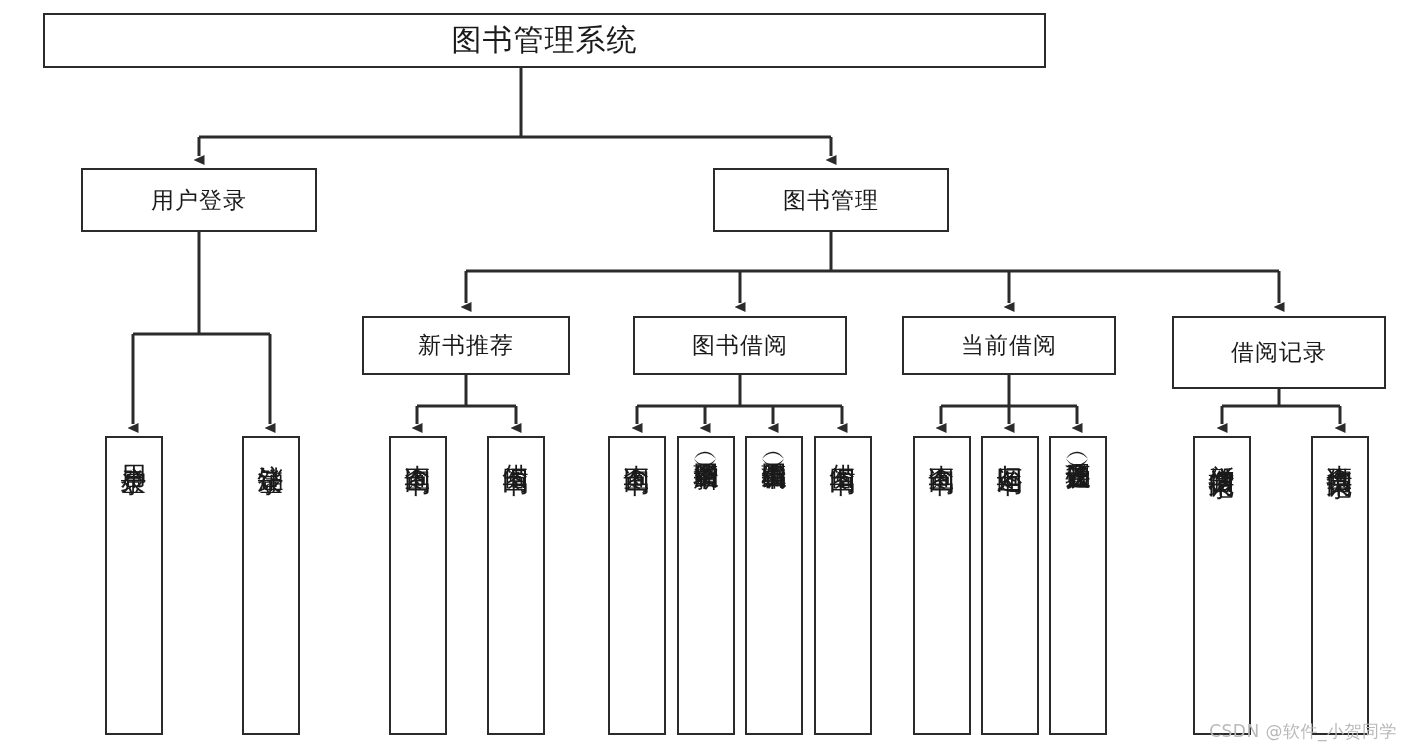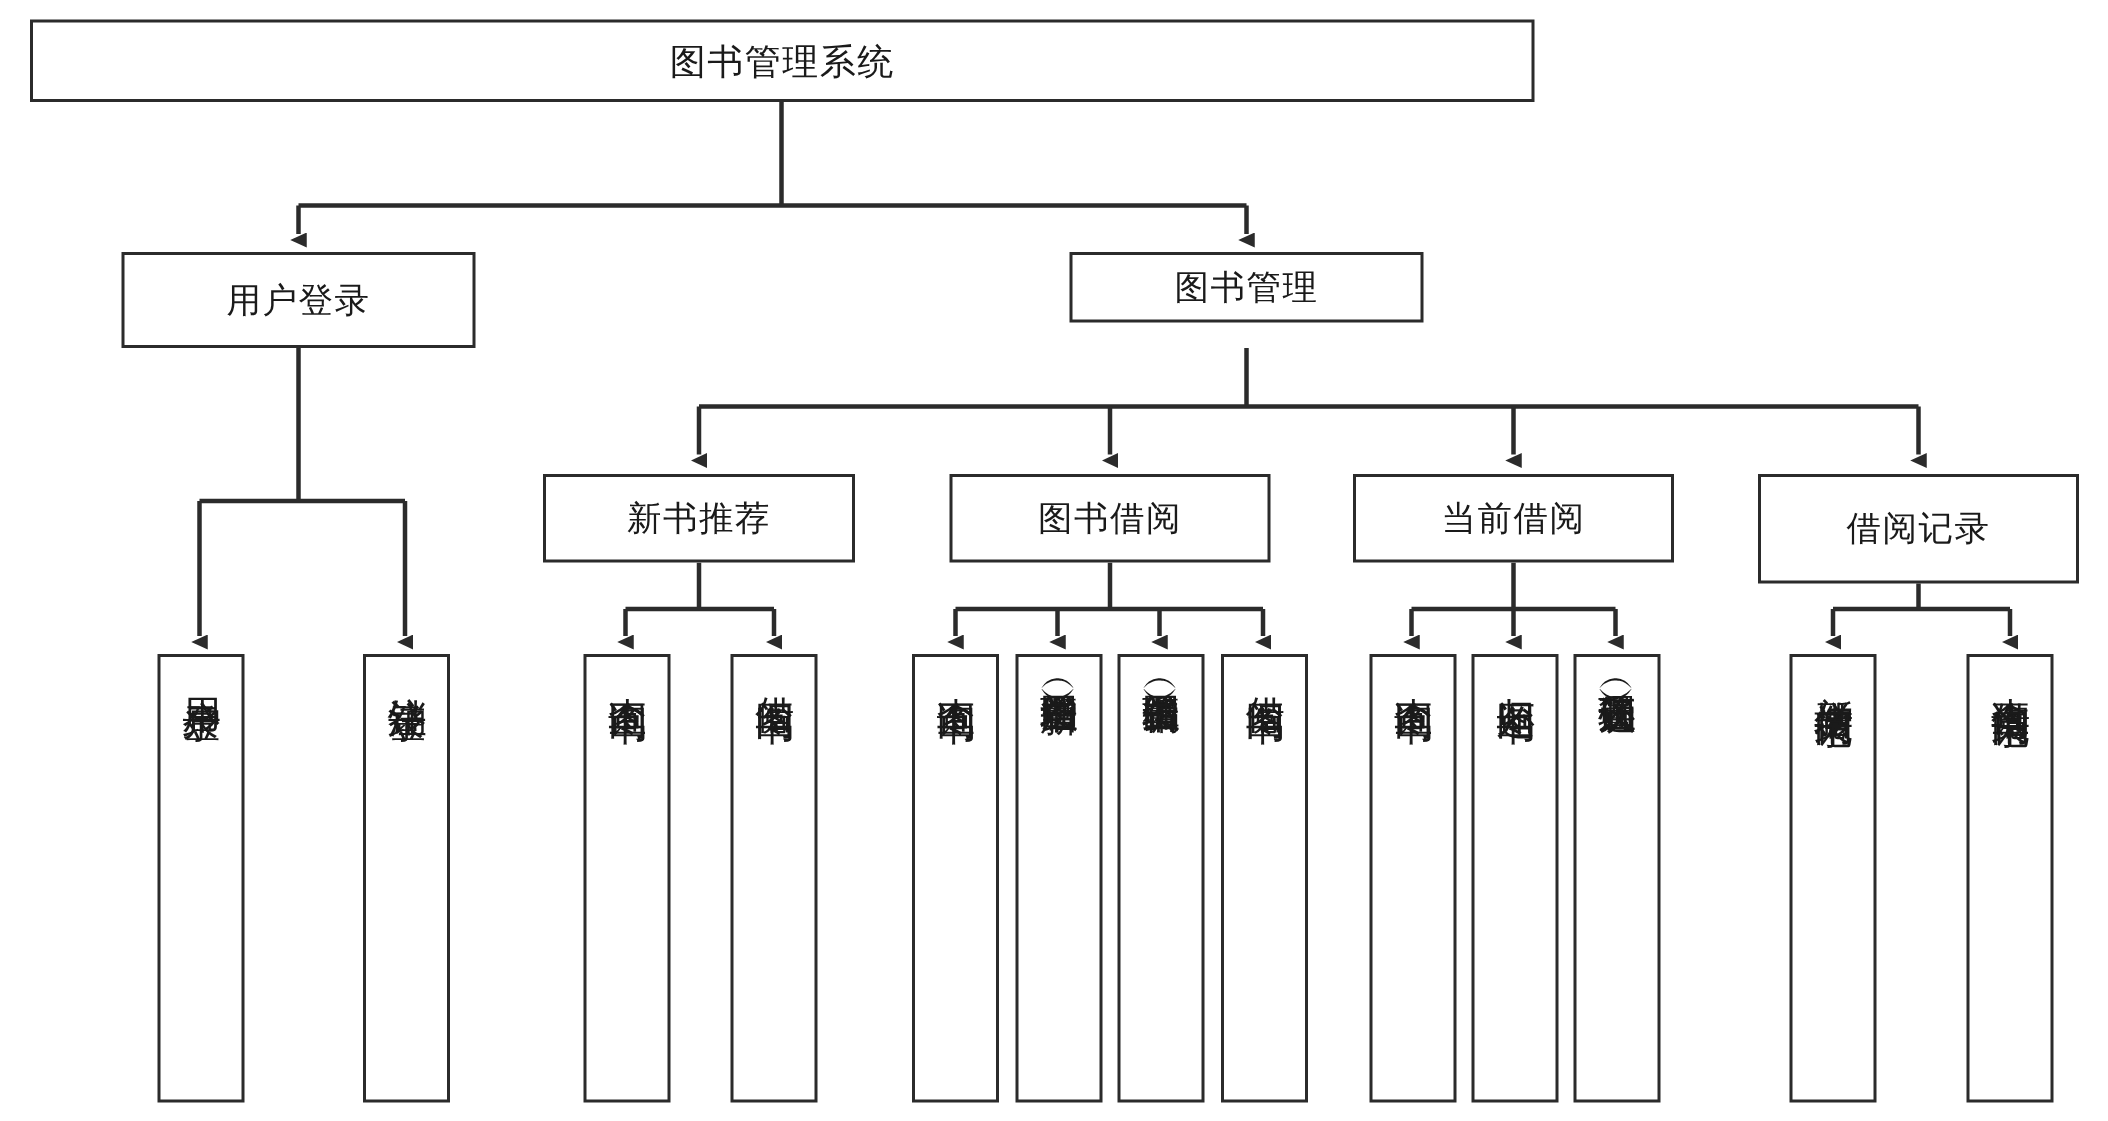--- a/index.html
+++ b/index.html
@@ -33,21 +33,22 @@
     display: flex;
     align-items: center;
     justify-content: center;
     color: #1a1a1a;
   }
   .node.horiz {
     font-size: 23px;
     letter-spacing: 1px;
   }
   .node.root {
-    font-size: 24px;
+    font-size: 30px;
+    margin-left: 23px;
   }
   .node.leaf {
     align-items: flex-start;
     justify-content: center;
     padding-top: 6px;
   }
   .vtext {
     writing-mode: vertical-rl;
     text-orientation: upright;
     font-size: 26px;
@@ -126,21 +127,21 @@
   </svg>
 
   <div class="node horiz root" style="left:20px; top:13px; width:1003px; height:55px;">
     <span>图书管理系统</span>
   </div>
 
   <div class="node horiz" style="left:81px; top:168px; width:236px; height:64px;">
     <span>用户登录</span>
   </div>
 
-  <div class="node horiz" style="left:713px; top:168px; width:236px; height:47px;">
+  <div class="node horiz" style="left:713px; top:168px; width:236px; height:64px;">
     <span>图书管理</span>
   </div>
 
   <div class="node horiz" style="left:362px; top:316px; width:208px; height:59px;">
     <span>新书推荐</span>
   </div>
 
   <div class="node horiz" style="left:902px; top:316px; width:214px; height:59px;">
     <span>当前借阅</span>
   </div>
@@ -198,14 +199,15 @@
   </div>
 
   <div class="node leaf" style="left:1193px; top:436px; width:58px; height:299px;">
     <span class="vtext">新增借阅记录</span>
   </div>
 
   <div class="node leaf" style="left:1311px; top:436px; width:58px; height:299px;">
     <span class="vtext">查询借阅记录</span>
   </div>
 
+  <div class="watermark">CSDN @软件_小贺同学</div>
 
 </div>
 
 </body></html>

